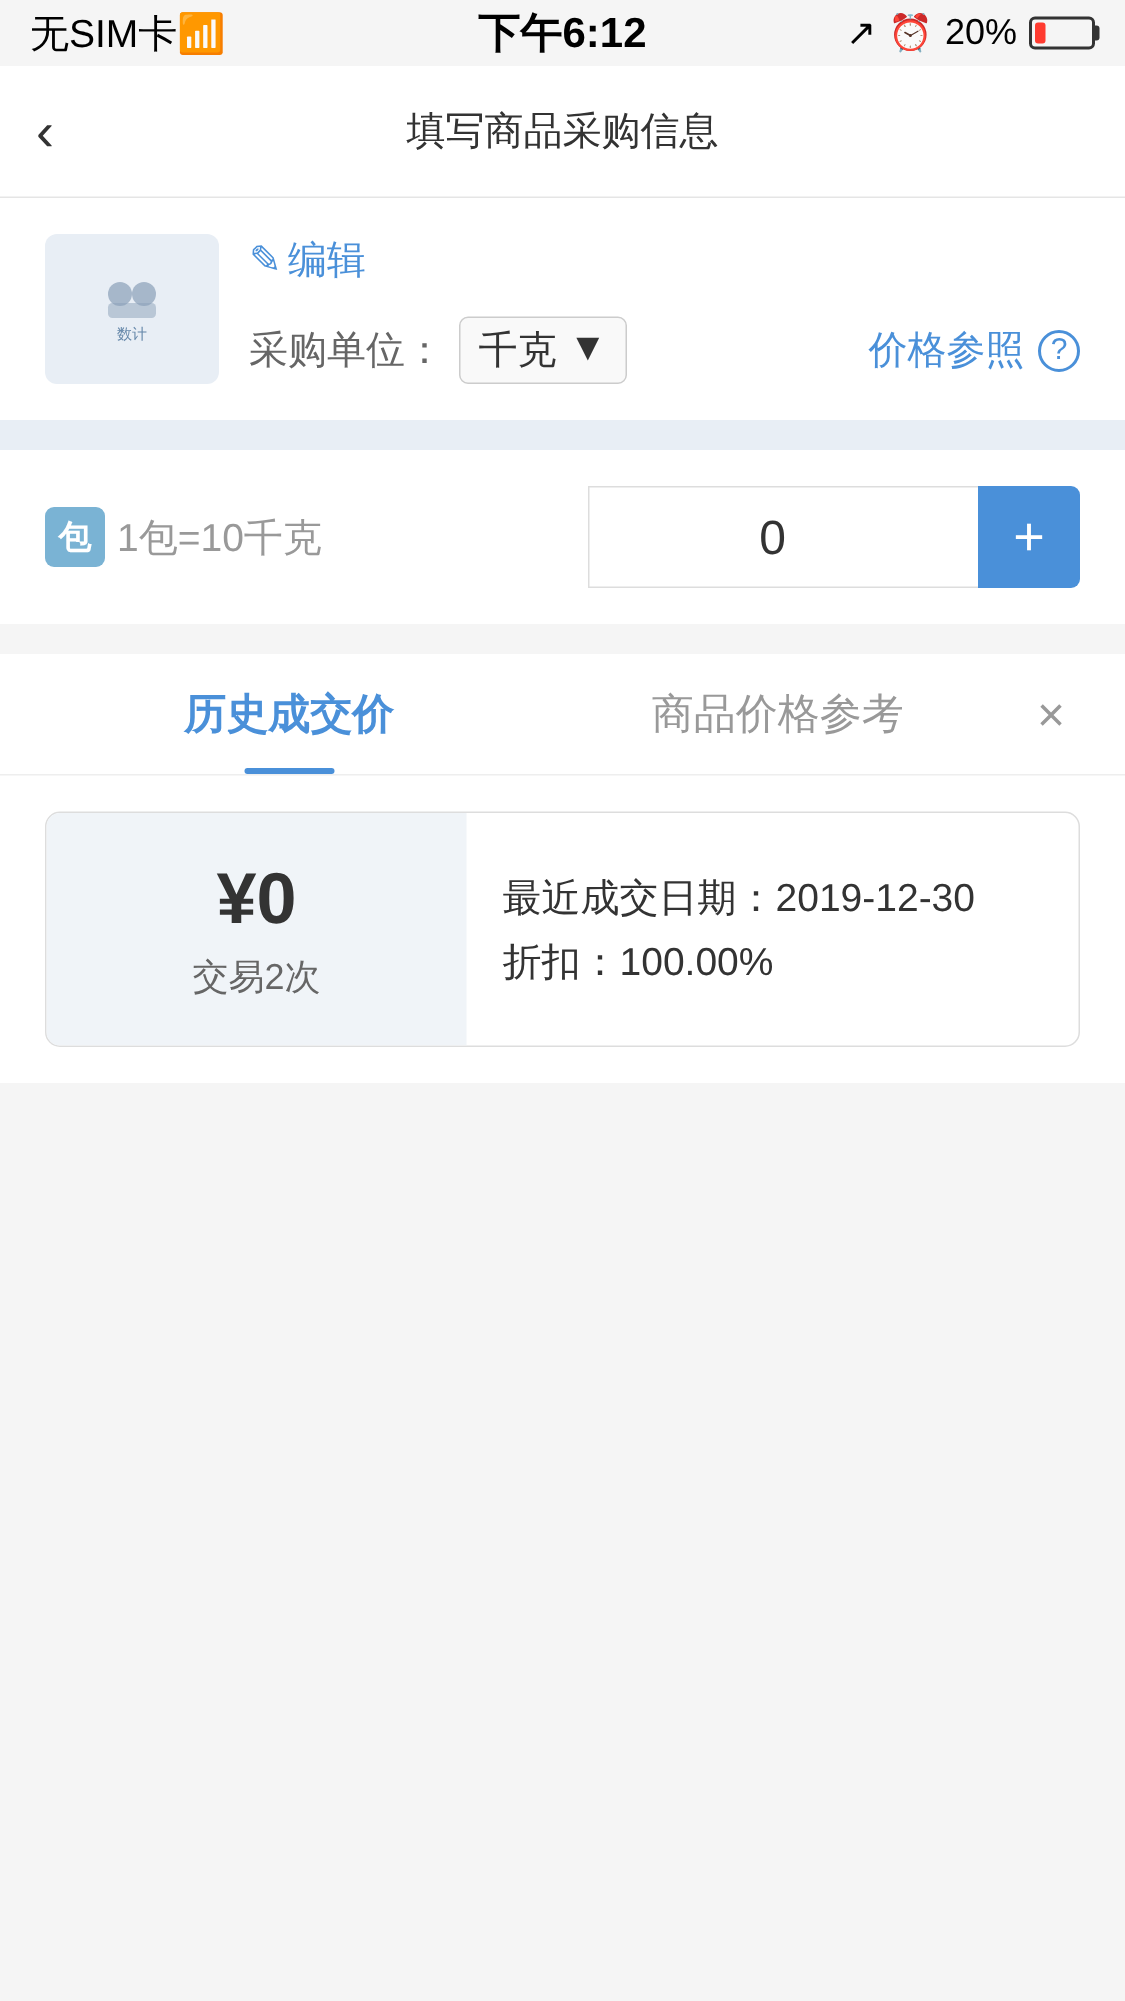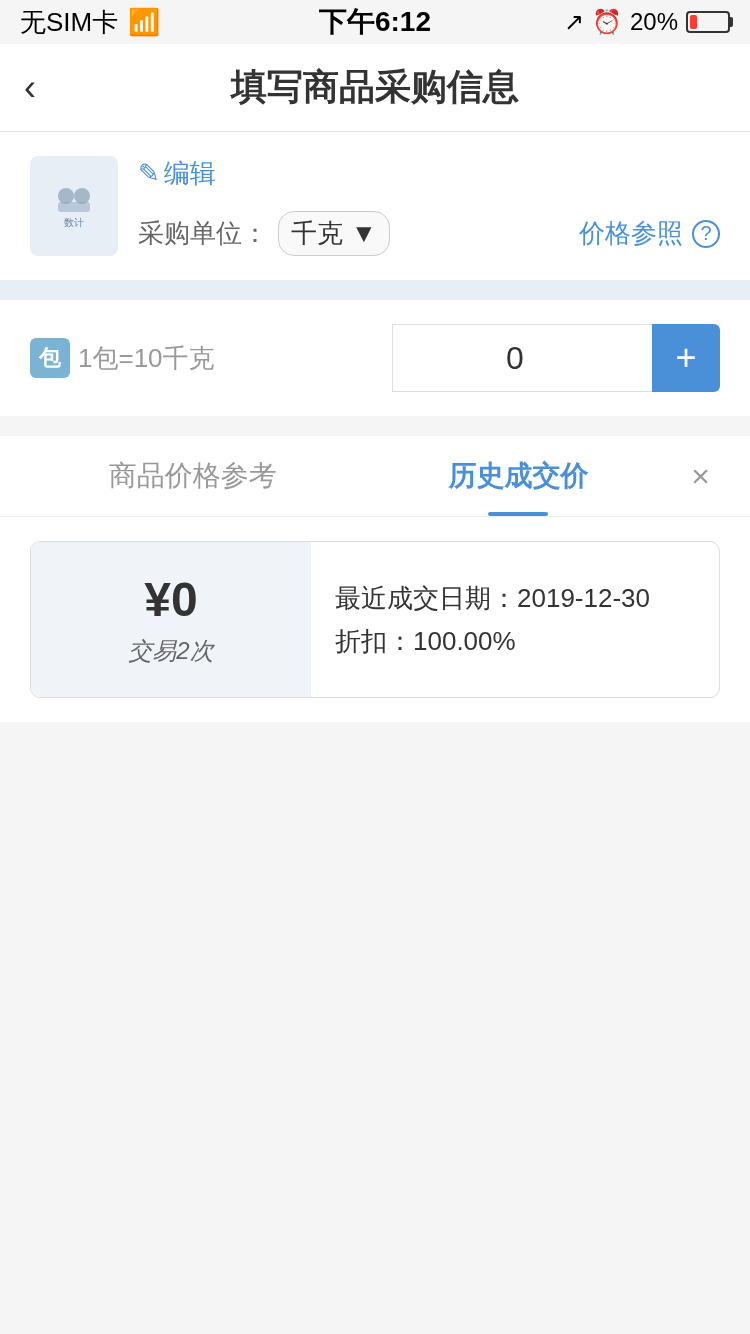--- a/index.html
+++ b/index.html
@@ -19,21 +19,20 @@
       background: #f5f5f5;
       display: flex;
       align-items: center;
       justify-content: space-between;
       padding: 0 20px;
       font-size: 26px;
     }
     .status-left {
       display: flex;
       align-items: center;
-      gap: 10px;
       font-size: 26px;
       font-weight: 500;
     }
     .status-center {
       font-size: 28px;
       font-weight: 700;
       position: absolute;
       left: 50%;
       transform: translateX(-50%);
     }
@@ -81,36 +80,36 @@
       border-bottom: 1px solid #e5e5e5;
     }
     .nav-back {
       position: absolute;
       left: 24px;
       font-size: 36px;
       color: #333;
       cursor: pointer;
     }
     .nav-title {
-      font-size: 36px;
-      font-weight: 700;
+      font-size: 26px;
+      font-weight: 400;
       color: #333;
     }
 
     
     .product-card {
       background: #ffffff;
       margin: 0;
       padding: 24px 30px 24px 30px;
       display: flex;
       align-items: flex-start;
       gap: 20px;
     }
     .product-thumb {
-      width: 88px;
+      width: 116px;
       height: 100px;
       background: #e8eef5;
       border-radius: 8px;
       display: flex;
       align-items: center;
       justify-content: center;
       flex-shrink: 0;
       font-size: 40px;
       color: #8aa0b8;
     }
@@ -141,27 +140,26 @@
       align-items: center;
       justify-content: space-between;
     }
     .purchase-unit-label {
       font-size: 26px;
       color: #666;
       margin-right: 10px;
     }
     .unit-select {
       border: 1px solid #ccc;
-      border-radius: 16px;
+      border-radius: 6px;
       padding: 4px 12px;
       font-size: 26px;
       color: #333;
       background: #f9f9f9;
       display: flex;
-      align-items: center;
       gap: 8px;
       cursor: pointer;
     }
     .price-ref-btn {
       font-size: 26px;
       color: #4a90d9;
       cursor: pointer;
       display: flex;
       align-items: center;
       gap: 9px;
@@ -298,21 +296,20 @@
     }
     .transaction-price {
       font-size: 48px;
       color: #333;
       font-weight: 600;
     }
     .transaction-count {
       font-size: 24px;
       color: #666;
       margin-top: 8px;
-      font-style: italic;
     }
     .transaction-right {
       flex: 1;
       padding: 24px 24px;
       display: flex;
       flex-direction: column;
       justify-content: center;
       gap: 4px;
     }
     .transaction-detail {
@@ -385,25 +382,25 @@
     <span class="unit-text">1包=10千克</span>
   </div>
   <div class="quantity-control">
     <input class="qty-input" type="number" value="0" style="">
     <div class="qty-plus-btn">+</div>
   </div>
 </div>
 
 <div class="tabs-container">
   <div class="tabs-header">
+    <div class="tab-item active">
+      <span>历史成交价</span>
+    </div>
     <div class="tab-item">
       <span>商品价格参考</span>
-    </div>
-    <div class="tab-item active">
-      <span>历史成交价</span>
     </div>
     <span class="tab-close">×</span>
   </div>
 
   <div class="transaction-list">
     <div class="transaction-card">
       <div class="transaction-left">
         <span class="transaction-price">¥0</span>
         <span class="transaction-count">交易2次</span>
       </div>

